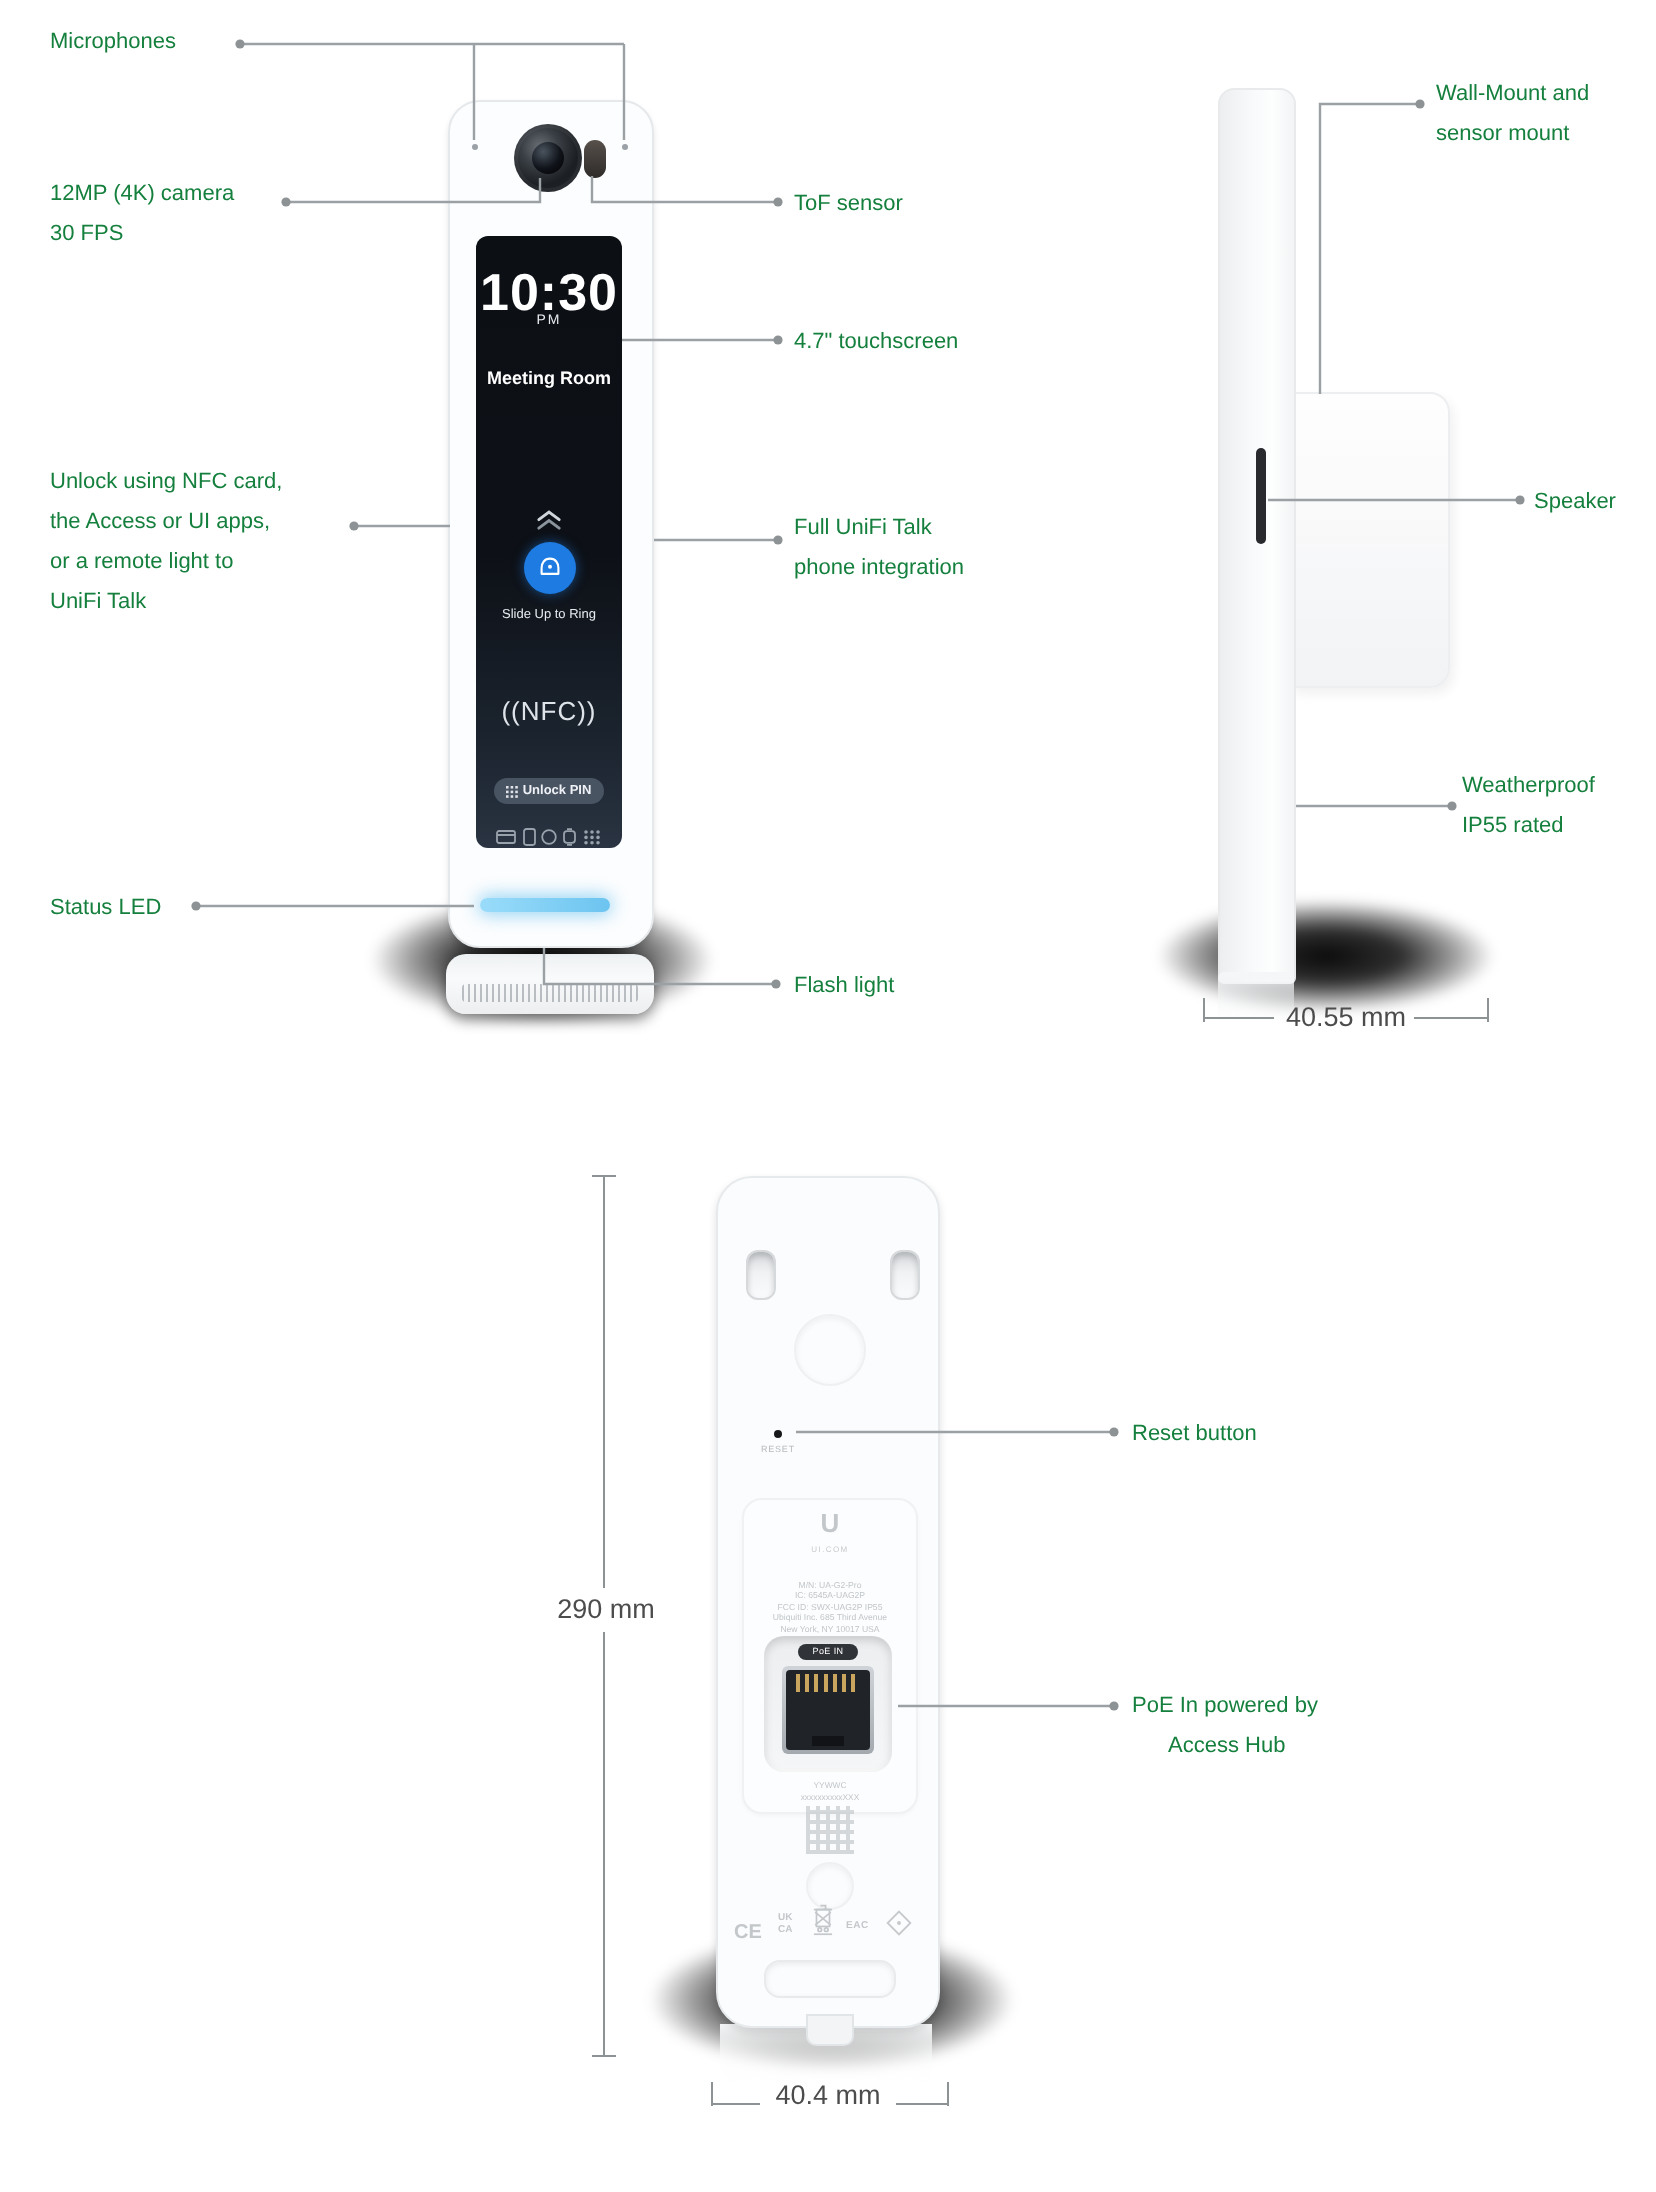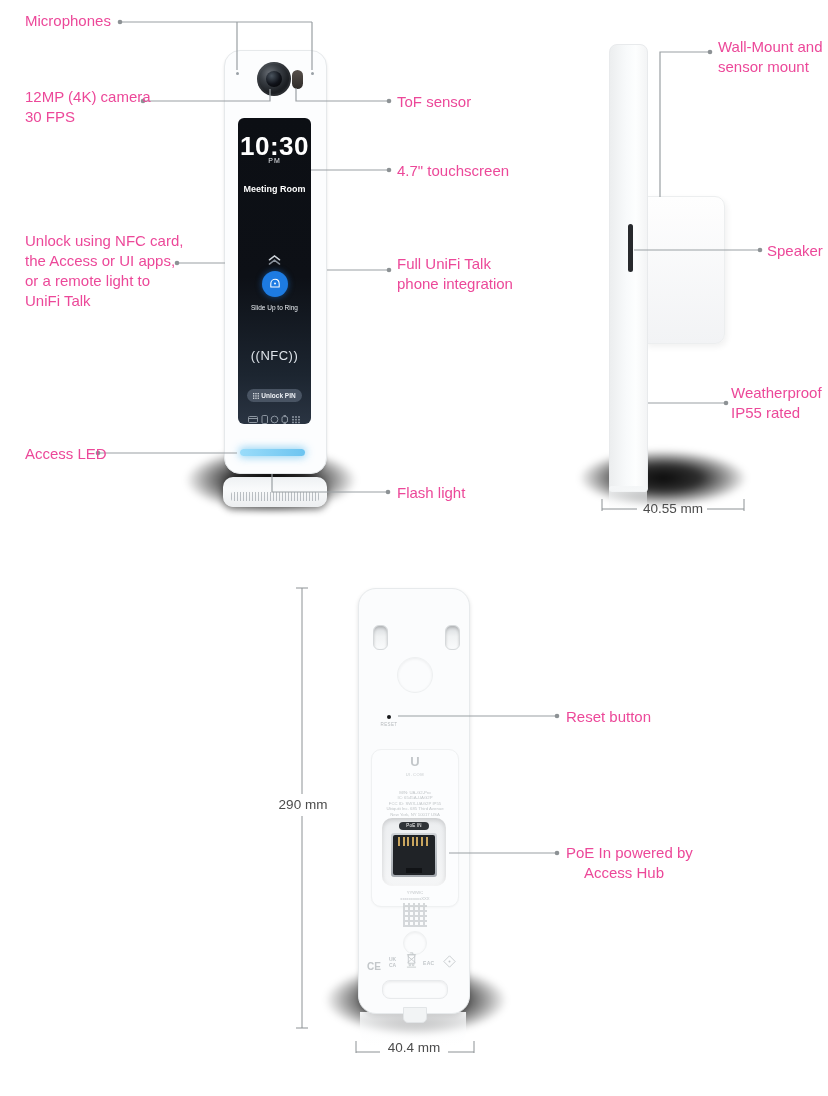--- a/index.html
+++ b/index.html
@@ -1,18 +1,18 @@
 <!DOCTYPE html>
 <html><head>
 <meta charset="utf-8">
 <style>
   html,body{margin:0;padding:0;background:#fff;}
   #canvas{position:relative;width:828px;height:1096px;background:#ffffff;overflow:hidden;
           font-family:"Liberation Sans",sans-serif;}
-  .lbl{position:absolute;font-size:15px;line-height:18px;color:#ec4899;white-space:nowrap;text-align:right;}
+  .lbl{position:absolute;font-size:11px;line-height:18px;color:#15803d;white-space:nowrap;text-align:right;}
   .dim{position:absolute;font-size:13.5px;color:#4c4c4c;text-align:center;white-space:nowrap;}
   .shadow{position:absolute;border-radius:50%;
     background:radial-gradient(50% 50% at 50% 50%,rgba(0,0,0,.96) 0%,rgba(0,0,0,.82) 34%,rgba(0,0,0,.38) 58%,rgba(0,0,0,0) 76%);
     filter:blur(3px);}
   
   .front-base{position:absolute;left:223px;top:477px;width:104px;height:30px;border-radius:10px;
     background:linear-gradient(180deg,#eef1f3 0%,#f9fafb 40%,#eceef0 100%);
     box-shadow:0 3px 7px rgba(0,0,0,.45);}
   .base-texture{position:absolute;left:8px;top:15px;width:88px;height:9px;border-radius:2px;opacity:.55;
     background:repeating-linear-gradient(90deg,rgba(80,90,100,.65) 0 1px,transparent 1px 3px);}
@@ -268,21 +268,21 @@
     </g>
   </svg>
 
   <div class="lbl" style="left:25px;top:12px">Microphones</div>
   <div class="lbl" style="left:25px;top:88px">12MP (4K) camera</div>
   <div class="lbl" style="left:25px;top:108px">30 FPS</div>
   <div class="lbl" style="left:25px;top:232px">Unlock using NFC card,</div>
   <div class="lbl" style="left:25px;top:252px">the Access or UI apps,</div>
   <div class="lbl" style="left:25px;top:272px">or a remote light to</div>
   <div class="lbl" style="left:25px;top:292px">UniFi Talk</div>
-  <div class="lbl" style="left:25px;top:445px">Access LED</div>
+  <div class="lbl" style="left:25px;top:445px">Status LED</div>
   <div class="lbl" style="left:397px;top:93px">ToF sensor</div>
   <div class="lbl" style="left:397px;top:162px">4.7" touchscreen</div>
   <div class="lbl" style="left:397px;top:255px">Full UniFi Talk</div>
   <div class="lbl" style="left:397px;top:275px">phone integration</div>
   <div class="lbl" style="left:397px;top:484px">Flash light</div>
   <div class="lbl" style="left:718px;top:38px">Wall-Mount and</div>
   <div class="lbl" style="left:718px;top:58px">sensor mount</div>
   <div class="lbl" style="left:767px;top:242px">Speaker</div>
   <div class="lbl" style="left:731px;top:384px">Weatherproof</div>
   <div class="lbl" style="left:731px;top:404px">IP55 rated</div>

